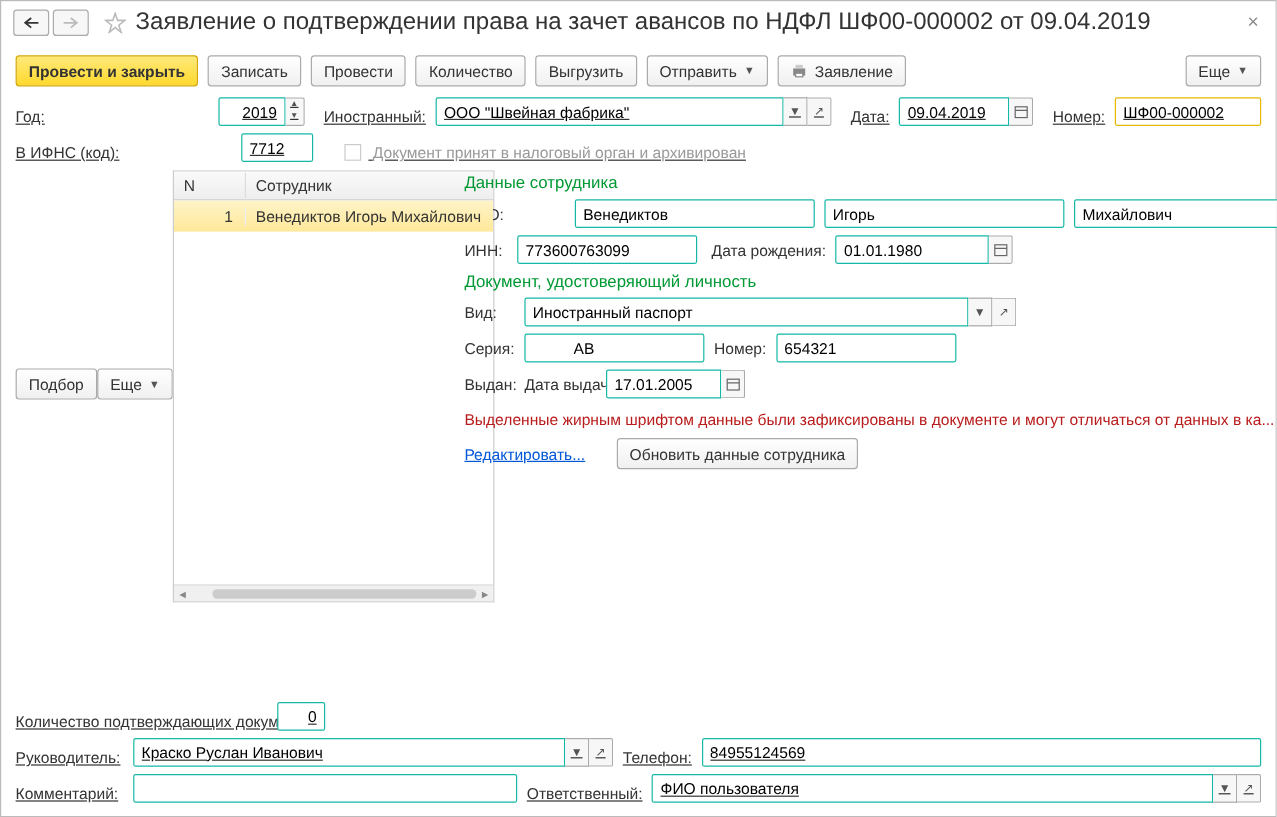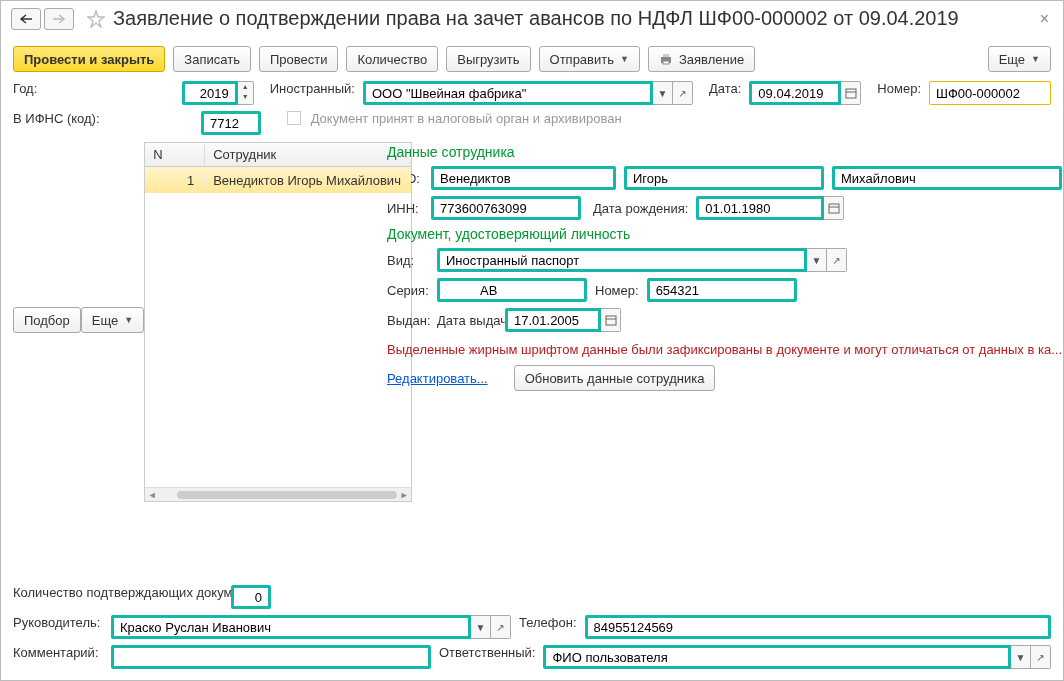--- a/index.html
+++ b/index.html
@@ -9,23 +9,23 @@
   .nav-btn { width:30px; height:22px; border:1px solid #aaa; background:#f7f7f7; border-radius:3px; display:inline-flex; align-items:center; justify-content:center; margin-right:3px; cursor:pointer; }
   .nav-btn.disabled { color:#bbb; }
   .star { width:22px; height:22px; margin:0 6px 0 8px; display:inline-flex; align-items:center; justify-content:center; color:#bbb; }
   .title-text { font-size:20px; font-weight:normal; color:#333; flex:1; }
   .close-x { font-size:16px; color:#888; cursor:pointer; padding:2px 4px; }
   .toolbar { display:flex; align-items:center; padding:6px 12px; gap:8px; }
   .btn { border:1px solid #aaa; background:linear-gradient(#fff,#f0f0f0); border-radius:3px; padding:4px 10px; cursor:pointer; display:inline-flex; align-items:center; gap:6px; font-size:13px; height:26px; }
   .btn.primary { background:linear-gradient(#ffe97a,#ffd92e); border-color:#d4a700; font-weight:bold; }
   .btn .caret { font-size:9px; color:#555; }
   .spacer { flex:1; }
-  .row { display:flex; align-items:flex-start; padding:3px 12px; gap:8px; }
+  .row { display:flex; align-items:flex-end; padding:3px 12px; gap:8px;text-decoration:underline; }
   .label { font-size:13px; color:#333; white-space:nowrap; }
-  .input { border:3px solid #14b8a6; background:#fff; height:24px; padding:2px 6px; font-size:13px; border-radius:2px; }
+  .input { border:1px solid #14b8a6; background:#fff; height:24px; padding:2px 6px; font-size:13px; border-radius:2px; }
   .input.yearbox { width:56px; text-align:right; }
   .spin-btns { display:inline-flex; flex-direction:column; border:1px solid #aaa; border-left:none; height:24px; background:#f7f7f7; border-radius:0 2px 2px 0; }
   .spin-btns span { font-size:7px; line-height:10px; padding:0 4px; cursor:pointer; color:#555; }
   .combo { display:inline-flex; align-items:stretch; }
   .combo .input { border-radius:2px 0 0 2px; }
   .combo .drop, .combo .ext { width:20px; border:1px solid #aaa; border-left:none; background:#f7f7f7; display:flex; align-items:center; justify-content:center; cursor:pointer; font-size:10px; color:#555; }
   .combo .drop { border-radius:0; }
   .combo .ext { border-radius:0 2px 2px 0; }
   .checkbox { width:14px; height:14px; border:1px solid #ccc; background:#fff; display:inline-block; margin-right:6px; vertical-align:-2px; }
   .muted { color:#999; }
@@ -174,21 +174,21 @@
           <span style="flex:1"></span>
           <span class="arr">►</span>
         </div>
       </div>
     </div>
 
     <div class="right-col">
       <div class="section-title">Данные сотрудника</div>
       <div class="grid-row">
         <span class="label" style="width:36px">ФИО:</span>
-        <input class="input" style="width: 185px;" value="Венедиктов">
+        <input class="input" style="width: 200px; margin-left: 48px;" value="Венедиктов">
         <input class="input" style="width: 200px;" value="Игорь">
         <input class="input flex1" value="Михайлович" style="">
       </div>
       <div class="grid-row">
         <span class="label" style="width:36px">ИНН:</span>
         <input class="input" style="width: 150px;" value="773600763099">
         <span class="label" style="margin-left:4px">Дата рождения:</span>
         <span class="combo">
           <input class="input" style="width: 128px;" value="01.01.1980">
           <span class="cal-btn">

